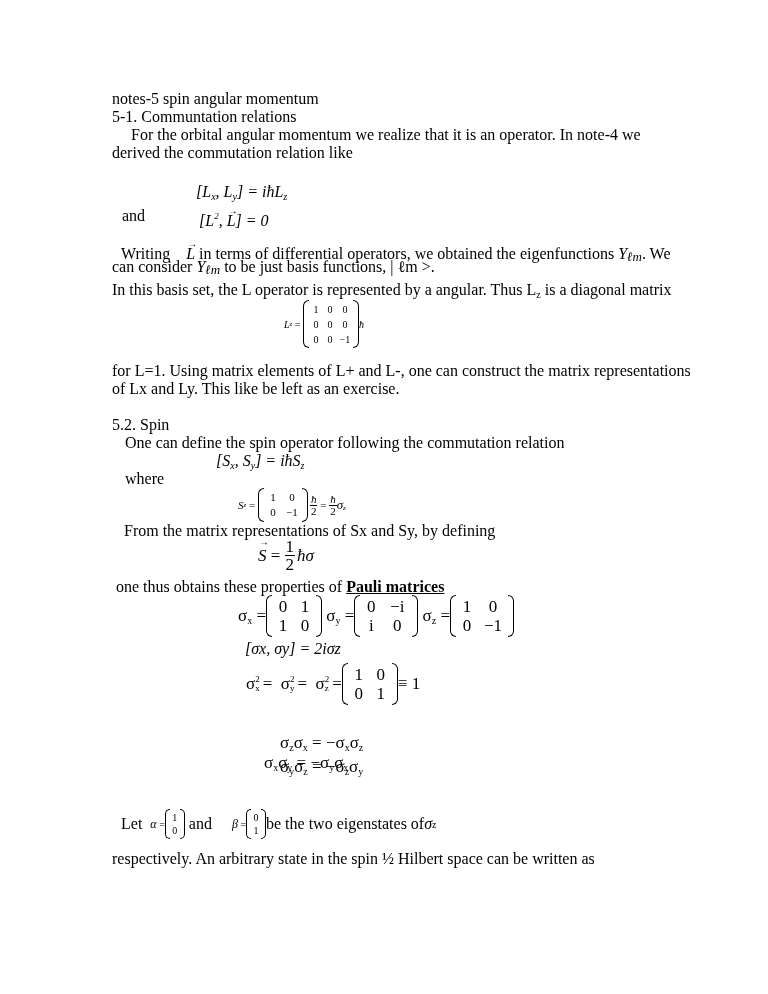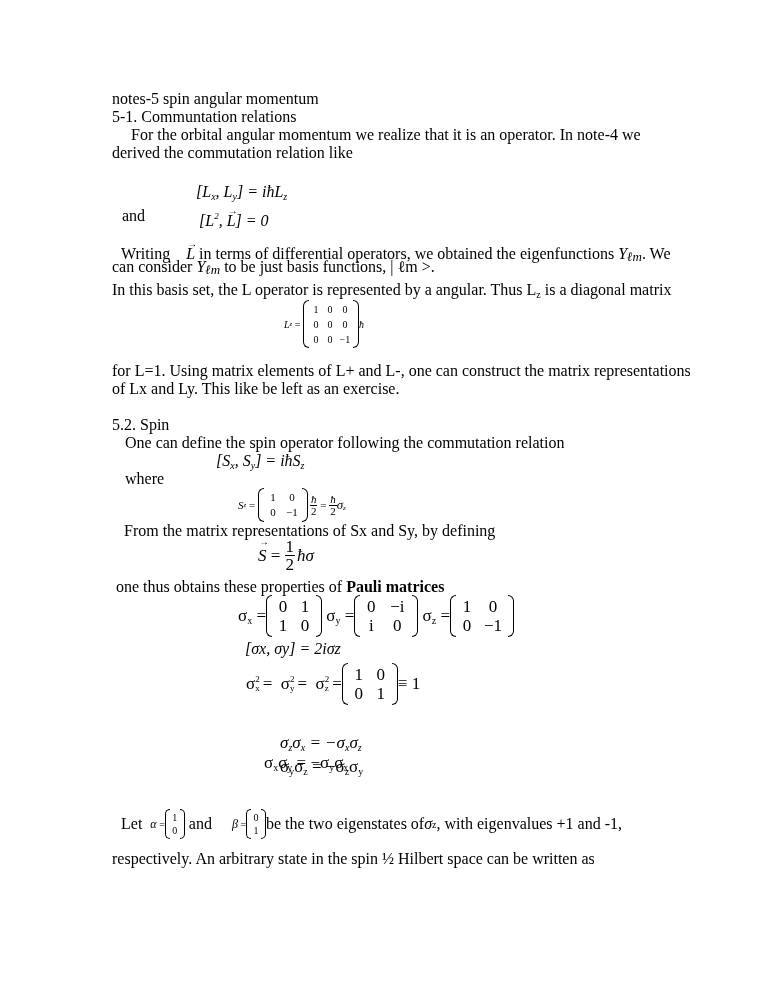--- a/index.html
+++ b/index.html
@@ -1,20 +1,20 @@
 <!DOCTYPE html>
 <html><head>
 <meta charset="utf-8">
 <style>
   html, body { margin: 0; padding: 0; background: #ffffff; }
   body { width: 768px; height: 994px; position: relative; overflow: hidden;
          font-family: "Liberation Serif", serif; color: #000; font-size: 16px; }
   .ln { position: absolute; white-space: nowrap; line-height: 18px; }
   .it { font-style: italic; }
-  .b { font-weight: bold; }
+  .b { font-weight: bold; text-decoration: underline; }
   .sub { font-size: 10px; vertical-align: -3px; }
   .subs { font-size: 13px; vertical-align: -2px; }
   .sup { font-size: 9px; vertical-align: 7px; }
   .vec { position: relative; display: inline-block; }
   .vec::before { content: "\2192"; position: absolute; top: -10px; left: 1px; font-size: 10px; font-style: normal; }
   .mat { display: inline-flex; align-items: center; vertical-align: middle; }
   .paren { display: inline-block; border: 1px solid #000; width: 5px; }
   .paren.l { border-right: none; border-radius: 8px 0 0 8px; }
   .paren.r { border-left: none; border-radius: 0 8px 8px 0; }
   .grid { display: inline-grid; text-align: center; }
@@ -175,21 +175,21 @@
         <span>0</span>
         <span>0</span>
         <span>1</span>
       </span>
     <span class="paren r" style="height:40px;"></span>
   </span>
   <span>≡ 1</span>
 </div>
 
 <div class="ln" style="left:264px;top:710px;font-size:17px;margin-top:44px;">σ<span class="sub">x</span>σ<span class="sub">y</span> = −σ<span class="sub">y</span>σ<span class="sub">x</span></div>
-<div class="ln" style="left:280px;top:734px;font-size:17px;font-style:italic;">σ<span class="sub">z</span>σ<span class="sub">x</span> = −σ<span class="sub">x</span>σ<span class="sub">z</span></div>
+<div class="ln" style="left:280px;top:734px;font-size:17px;">σ<span class="sub">z</span>σ<span class="sub">x</span> = −σ<span class="sub">x</span>σ<span class="sub">z</span></div>
 <div class="ln" style="left:280px;top:758px;font-size:17px;text-align:center;">σ<span class="sub">y</span>σ<span class="sub">z</span> = −σ<span class="sub">z</span>σ<span class="sub">y</span></div>
 
 <div class="eq" style="left:121px;top:809px;">
   <span>Let</span>&nbsp;&nbsp;
   <span class="it" style="font-size:12px;">α</span><span style="font-size:10px;">&nbsp;=</span>
   <span class="mat">
     <span class="paren l" style="height:28px;width:4px;"></span>
     <span class="grid" id="alphagrid" style="grid-template-columns:10px;font-size:10px;line-height:13px;">
         <span>1</span>
         <span>0</span>
@@ -199,16 +199,16 @@
   &nbsp;<span>and</span>&nbsp;&nbsp;&nbsp;&nbsp;&nbsp;
   <span class="it" style="font-size:12px;">β</span><span style="font-size:10px;">&nbsp;=</span>
   <span class="mat">
     <span class="paren l" style="height:28px;width:4px;"></span>
     <span class="grid" id="betagrid" style="grid-template-columns:10px;font-size:10px;line-height:13px;">
         <span>0</span>
         <span>1</span>
       </span>
     <span class="paren r" style="height:28px;width:4px;"></span>
   </span>
-  <span> be the two eigenstates of </span><span class="it">σ</span><span class="sub">z</span><span>, with eigenvalues +1 and -1,</span>
+  <span> be the two eigenstates of </span><span class="it">σ</span><span class="sub">z</span>
 </div>
 
 <div class="ln" style="left:112px;top:850px;">respectively. An arbitrary state in the spin ½  Hilbert space can be written as</div>
 
 </body></html>

